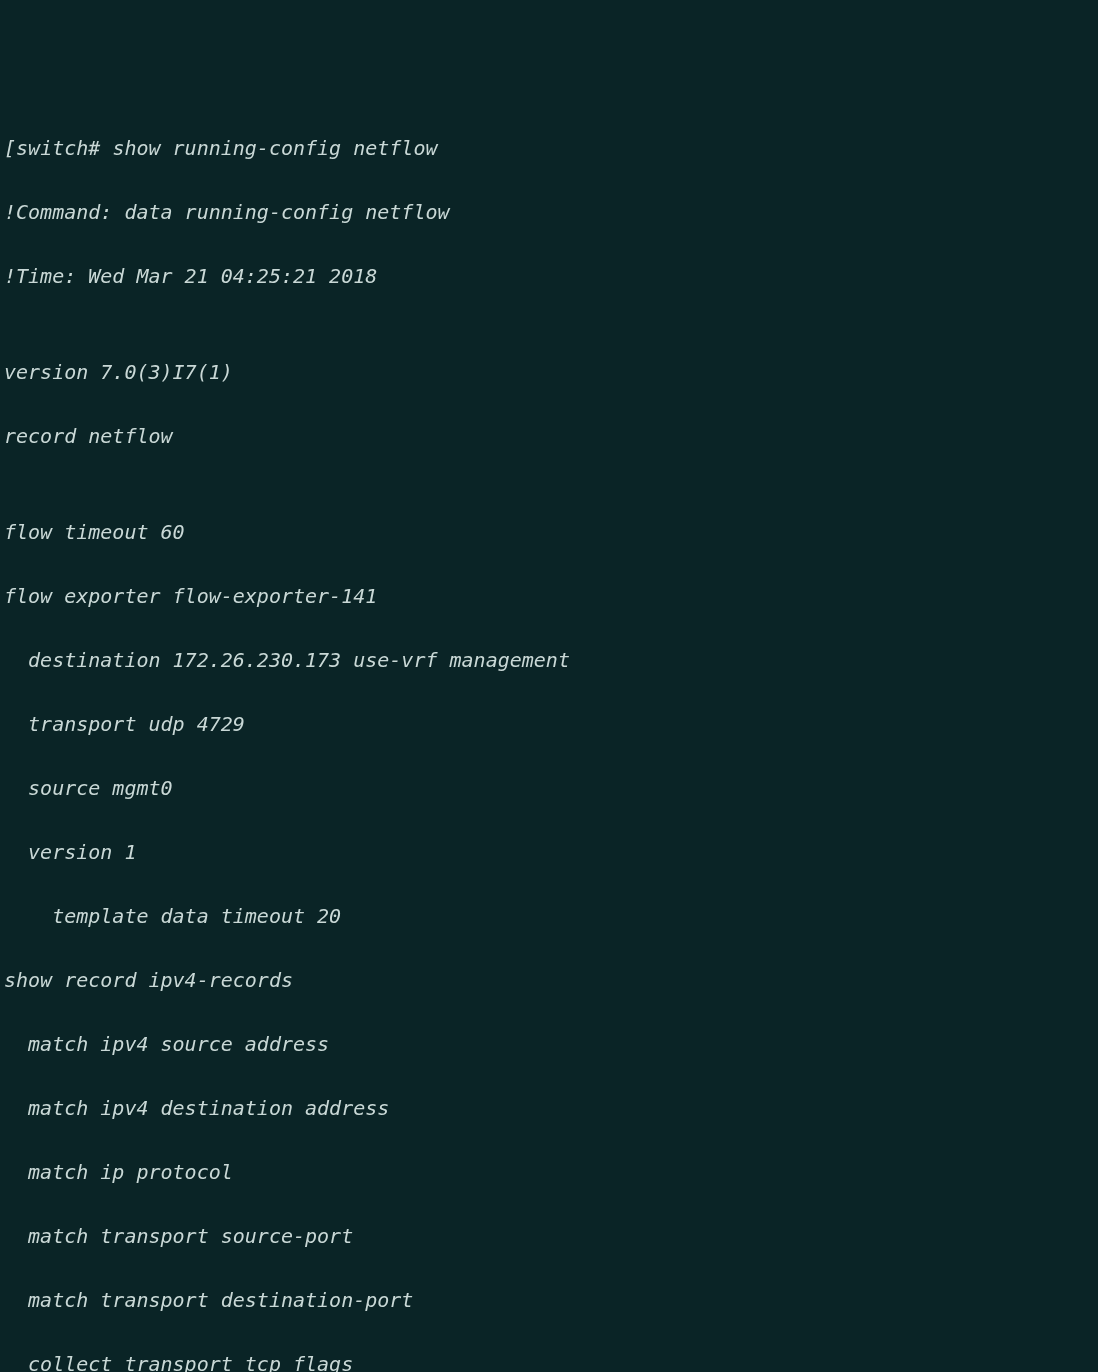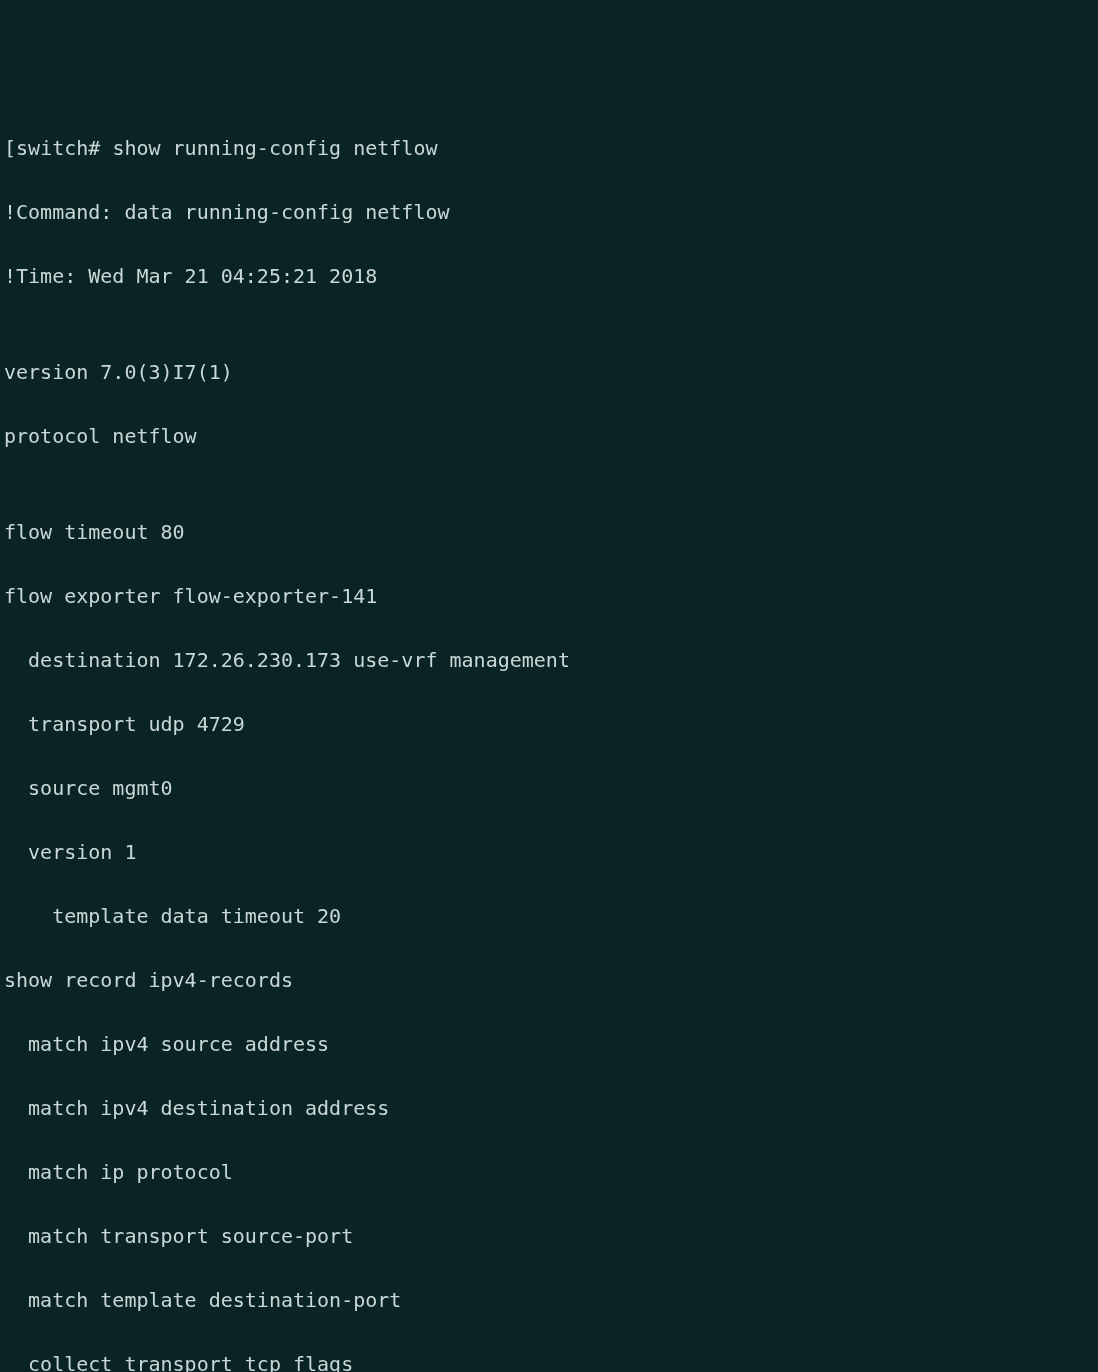--- a/index.html
+++ b/index.html
@@ -8,51 +8,51 @@
       color: #c9d8d6;
       font-family: "Menlo", "Monaco", "Consolas", monospace;
       font-size: 20px;
       line-height: 1.6;
       padding: 4px 0 4px 4px;
       width: 1098px;
       height: 1372px;
       overflow: hidden;
       white-space: pre;
     }
-    .line { display: block; }
+    .line { display: block; font-style: italic; }
     .indent1 { padding-left: 2ch; }
     .indent2 { padding-left: 4ch; }
     .prompt-wrap { display: inline; }
   </style>
 </head>
 <body>
 
 
 
 <span class="line prompt-wrap"><span>[</span><span>switch# </span><span>show running-config netflow</span></span>
 <span class="line"></span>
 <span class="line">!Command: data running-config netflow</span>
 <span class="line">!Time: Wed Mar 21 04:25:21 2018</span>
 <span class="line"></span>
 <span class="line">version 7.0(3)I7(1)</span>
-<span class="line">protocol netflow</span>
+<span class="line">record netflow</span>
 <span class="line"></span>
-<span class="line">flow timeout 80</span>
+<span class="line">flow timeout 60</span>
 <span class="line">flow exporter flow-exporter-141</span>
 <span class="line indent1">destination 172.26.230.173 use-vrf management</span>
 <span class="line indent1">transport udp 4729</span>
 <span class="line indent1">source mgmt0</span>
 <span class="line indent1">version 1</span>
 <span class="line indent2">template data timeout 20</span>
 <span class="line">show record ipv4-records</span>
 <span class="line indent1">match ipv4 source address</span>
 <span class="line indent1">match ipv4 destination address</span>
 <span class="line indent1">match ip protocol</span>
 <span class="line indent1">match transport source-port</span>
-<span class="line indent1">match template destination-port</span>
+<span class="line indent1">match transport destination-port</span>
 <span class="line indent1">collect transport tcp flags</span>
 
 
 
 
 
 
 
 <span class="line"></span>
 <span class="line"></span>

